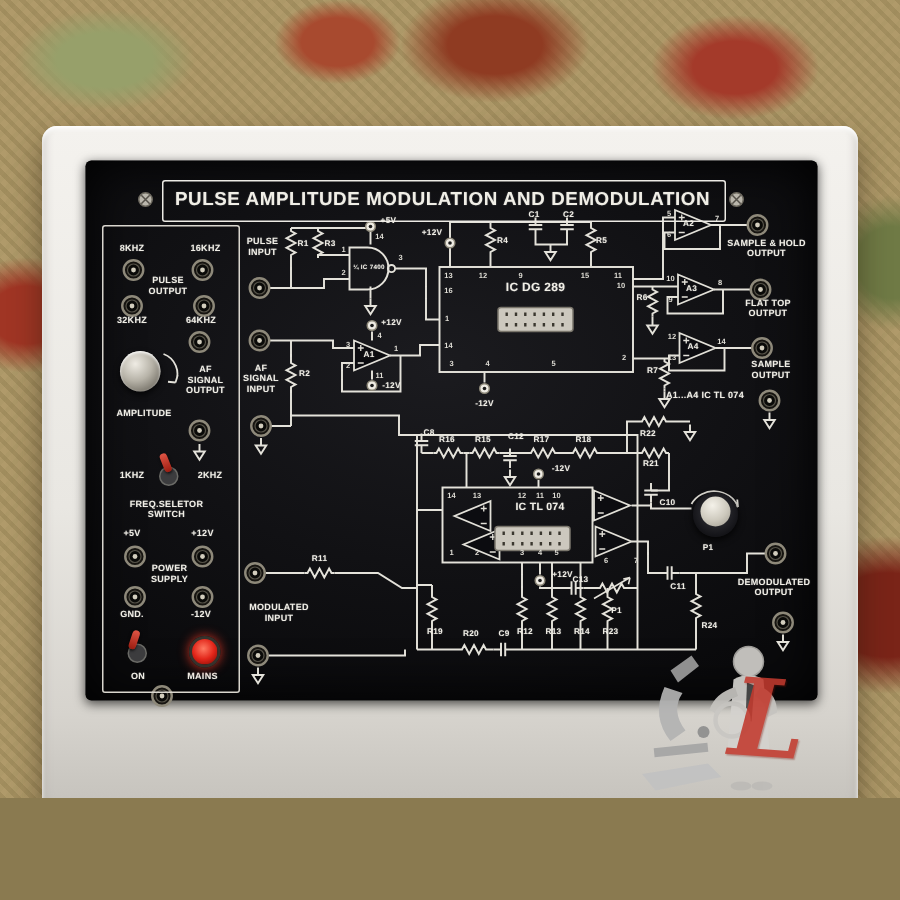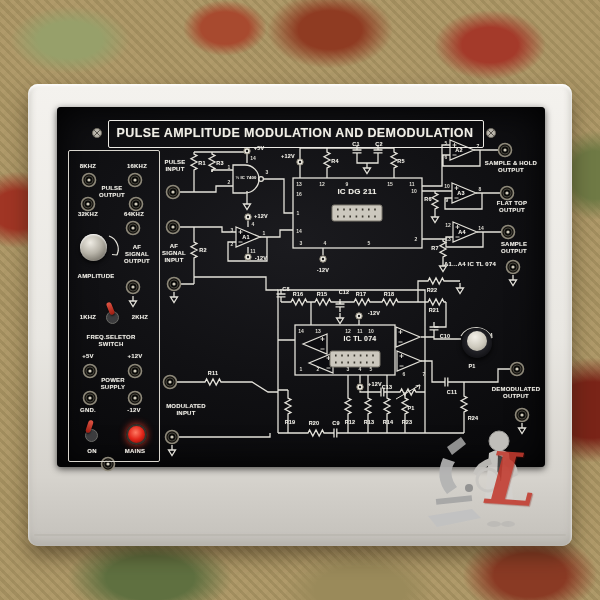--- a/index.html
+++ b/index.html
@@ -1,16 +1,16 @@
 <!DOCTYPE html>
 <html><head>
 <meta charset="utf-8">
 <style>
   html,body{margin:0;padding:0;background:#8a7a50;}
-  #scene{position:relative;width:600px;height:600px;overflow:hidden;
+  #scene{position:relative;width:600px;height:532px;overflow:hidden;
     font-family:"Liberation Sans",sans-serif;
     background:
       radial-gradient(60px 40px at 225px 28px,#a84a2f 0 40%,transparent 70%),
       radial-gradient(90px 55px at 330px 30px,#8f3b22 0 35%,transparent 70%),
       radial-gradient(80px 50px at 490px 45px,#a43a2a 0 35%,transparent 70%),
       radial-gradient(70px 55px at 18px 210px,#a03524 0 35%,transparent 70%),
       radial-gradient(60px 60px at 595px 175px,#6f7a45 0 40%,transparent 75%),
       radial-gradient(100px 70px at 592px 410px,#7a2418 0 40%,transparent 75%),
       radial-gradient(110px 55px at 150px 578px,#5f7040 0 40%,transparent 75%),
       radial-gradient(100px 50px at 360px 590px,#9a8a5a 0 45%,transparent 75%),
@@ -259,21 +259,21 @@
   <span class="t s55" style="left:261px;top:258px">-12V</span>
   <span class="t" style="left:174px;top:254px">AF
 SIGNAL
 INPUT</span>
   <span class="t s55" style="left:203px;top:250px">R2</span>
   <span class="t s55" style="left:288px;top:156px">+12V</span>
   <span class="t s55" style="left:335px;top:161px">R4</span>
   <span class="t s55" style="left:356px;top:144px">C1</span>
   <span class="t s55" style="left:379px;top:144px">C2</span>
   <span class="t s55" style="left:401px;top:161px">R5</span>
-  <span class="t s8" style="left:357px;top:192px">IC DG 211</span>
+  <span class="t s8" style="left:357px;top:192px">IC DG 289</span>
   <span class="t s55" style="left:323px;top:270px">-12V</span>
   <span class="t s55" style="left:459px;top:150px">A2</span>
   <span class="t s55" style="left:461px;top:193px">A3</span>
   <span class="t s55" style="left:462px;top:232px">A4</span>
   <span class="t s55" style="left:428px;top:199px">R6</span>
   <span class="t s55" style="left:435px;top:248px">R7</span>
   <span class="t" style="left:511px;top:167px">SAMPLE &amp; HOLD
 OUTPUT</span>
   <span class="t" style="left:512px;top:207px">FLAT TOP
 OUTPUT</span>

